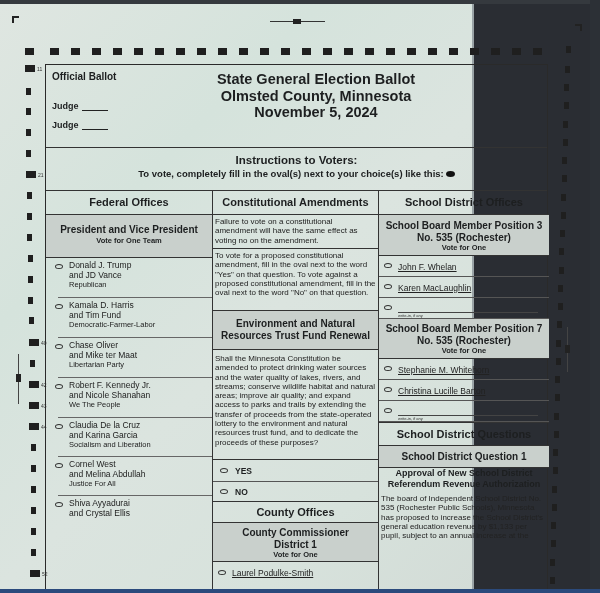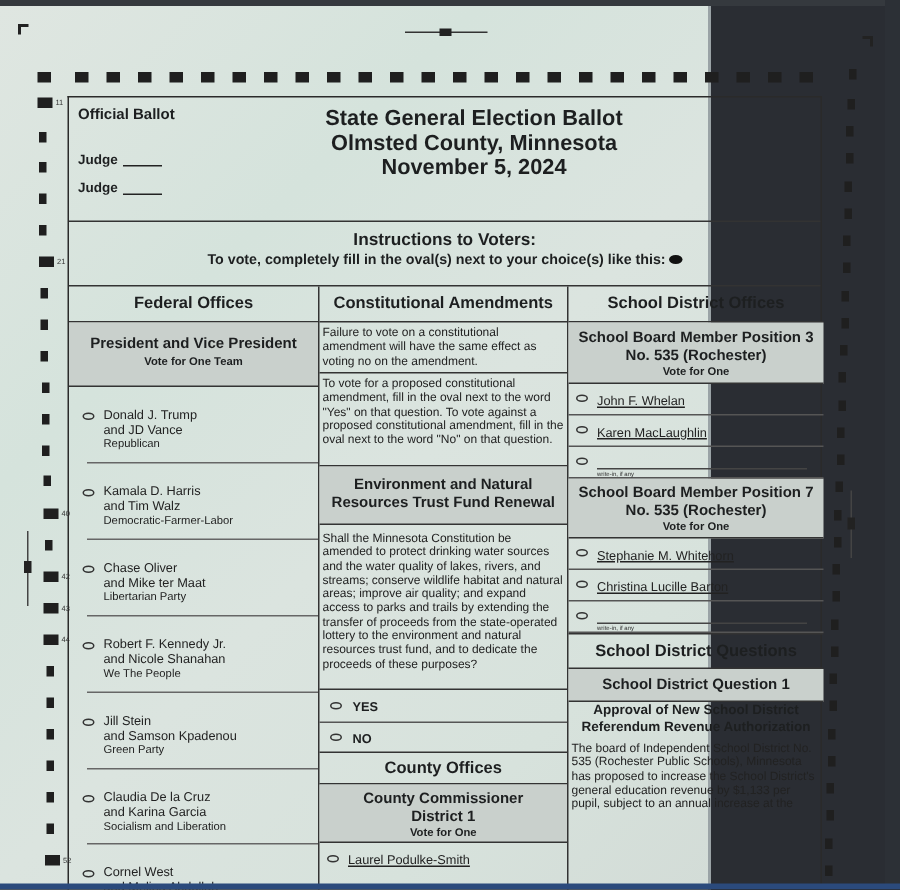--- a/index.html
+++ b/index.html
@@ -46,21 +46,21 @@
   .col { position: absolute; top: 126px; height: 420px; }
   .col.c1 { left: 0; width: 167px; border-right: 1px solid #333; }
   .col.c2 { left: 167px; width: 166px; border-right: 1px solid #333; }
   .col.c3 { left: 333px; width: 170px; }
 
   .sect-h { height: 24px; border-bottom: 1px solid #333; text-align: center; font-weight: bold; font-size: 11px; line-height: 23px; }
   .race-h { background: #c9d0cc; border-bottom: 1px solid #333; text-align: center; font-weight: bold; }
   .race-h .t { font-size: 10px; line-height: 11.5px; }
   .race-h .v { font-size: 7.5px; line-height: 9px; }
 
-  .cand { position: relative; border-bottom: 1px solid #666; margin-left: 12px; margin-top: 11px; }
+  .cand { position: relative; border-bottom: 1px solid #666; margin-left: 12px; }
   .oval { position: absolute; width: 8px; height: 5px; border: 1px solid #333; border-radius: 50%; background: transparent; cursor: pointer; }
   .cand .name { position: absolute; left: 11px; font-size: 8.5px; line-height: 9.5px; color: #222; }
   .cand .party { font-size: 7.5px; }
 
   .para { font-size: 8px; line-height: 9.3px; padding: 2px 2px; border-bottom: 1px solid #333; color: #222; }
 
   .sch-cand { position: relative; height: 21px; border-bottom: 1px solid #555; }
   .sch-cand .nm { position: absolute; left: 19px; top: 6px; font-size: 8.5px; color: #222; text-decoration: underline; }
   .sch-cand .wi { position: absolute; left: 19px; top: 15px; font-size: 4px; color: #333; }
   .sch-cand .wline { position: absolute; left: 19px; top: 14px; width: 140px; border-top: 1px solid #444; }
@@ -209,46 +209,38 @@
         <div class="name" style="top:3px">
             <div>Donald J. Trump</div>
             <div>and JD Vance</div>
             <div class="party">Republican</div>
           </div>
       </div>
       <div class="cand" style="height:40px">
         <span class="oval" style="left:-3px;top:6px"></span>
         <div class="name" style="top:3px">
             <div>Kamala D. Harris</div>
-            <div>and Tim Walz</div>
+            <div>and Tim Fund</div>
             <div class="party">Democratic-Farmer-Labor</div>
           </div>
       </div>
       <div class="cand" style="height:40px">
         <span class="oval" style="left:-3px;top:6px"></span>
         <div class="name" style="top:3px">
             <div>Chase Oliver</div>
             <div>and Mike ter Maat</div>
             <div class="party">Libertarian Party</div>
           </div>
       </div>
       <div class="cand" style="height:40px">
         <span class="oval" style="left:-3px;top:6px"></span>
         <div class="name" style="top:3px">
             <div>Robert F. Kennedy Jr.</div>
             <div>and Nicole Shanahan</div>
             <div class="party">We The People</div>
-          </div>
-      </div>
-      <div class="cand" style="height:40px">
-        <span class="oval" style="left:-3px;top:6px"></span>
-        <div class="name" style="top:3px">
-            <div>Jill Stein</div>
-            <div>and Samson Kpadenou</div>
-            <div class="party">Green Party</div>
           </div>
       </div>
       <div class="cand" style="height:39px">
         <span class="oval" style="left:-3px;top:6px"></span>
         <div class="name" style="top:3px">
             <div>Claudia De la Cruz</div>
             <div>and Karina Garcia</div>
             <div class="party">Socialism and Liberation</div>
           </div>
       </div>

